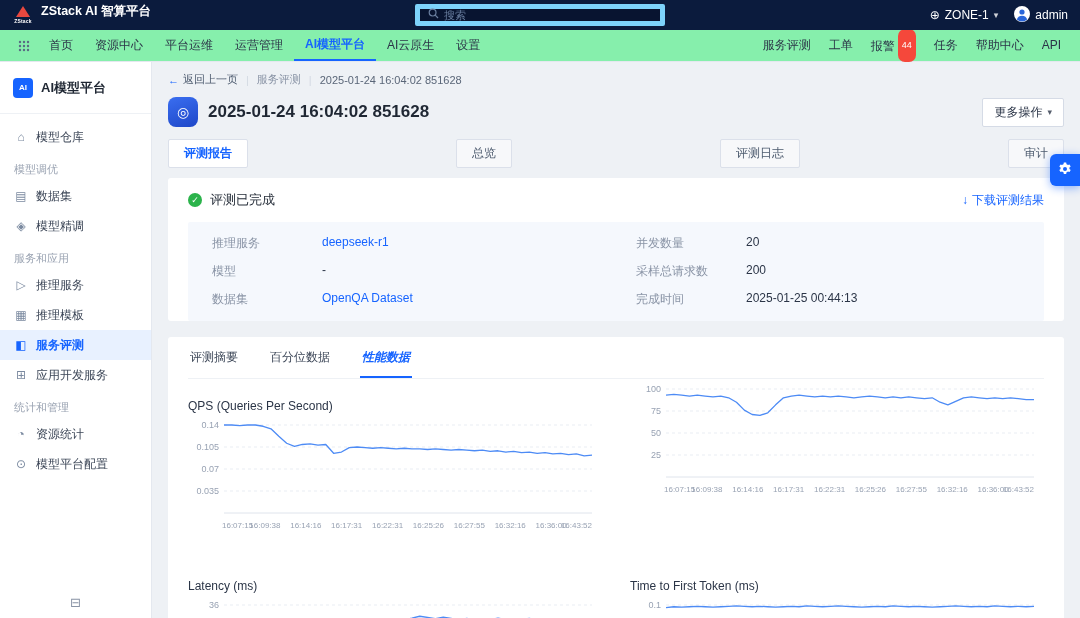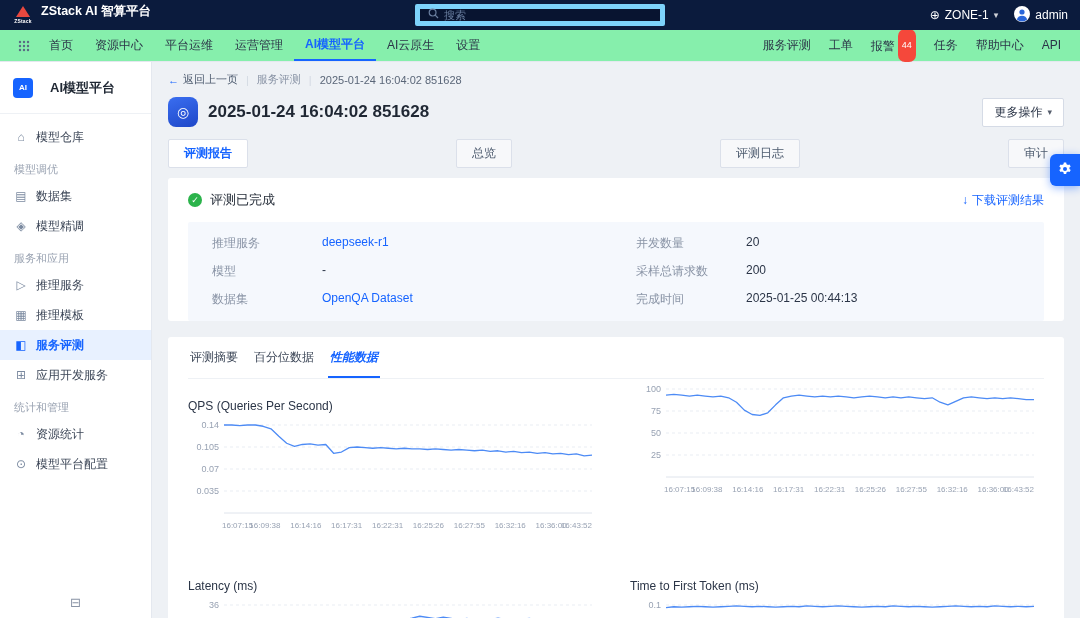--- a/index.html
+++ b/index.html
@@ -25,21 +25,21 @@
   .apps{padding:0 8px;display:flex;align-items:center;cursor:pointer;}
   .nav-left{display:flex;align-items:center;}
   .nav-item{padding:0 11px;line-height:29px;cursor:pointer;color:#2b3547;white-space:nowrap;}
   .nav-item.active{color:#1664ff;font-weight:bold;border-bottom:2px solid #1664ff;}
   .nav-right{margin-left:auto;display:flex;align-items:center;}
   .nav-right .nav-item{padding:0 9px;}
   .badge{display:inline-block;background:#f5483b;color:#fff;font-size:9px;line-height:13px;padding:10px 4px;border-radius:7px;margin-left:3px;vertical-align:2px;}
   
   .shell{display:flex;height:556px;}
   .sidebar{width:152px;background:#fff;border-right:1px solid #e4e8ef;position:relative;flex-shrink:0;}
-  .sb-head{height:52px;display:flex;align-items:center;gap:17px;padding:0 13px;border-bottom:1px solid #eef1f5;font-weight:bold;font-size:13px;color:#1f2733;}
+  .sb-head{height:52px;display:flex;align-items:center;gap:8px;padding:0 13px;border-bottom:1px solid #eef1f5;font-weight:bold;font-size:13px;color:#1f2733;}
   .chip{width:20px;height:20px;background:#1664ff;border-radius:4px;color:#fff;font-size:8px;font-weight:bold;display:flex;align-items:center;justify-content:center;}
   .sb-body{padding-top:8px;}
   .sb-item{height:30px;display:flex;align-items:center;gap:8px;padding:0 14px;font-size:12px;color:#3c4657;cursor:pointer;}
   .sb-item .ic{width:14px;text-align:center;color:#7b8aa0;font-size:12px;}
   .sb-item.active{background:#e8f1ff;color:#1664ff;font-weight:bold;}
   .sb-item.active .ic{color:#1664ff;}
   .sb-group{padding:10px 14px 4px;font-size:11px;color:#9aa3b2;}
   .sb-foot{position:absolute;bottom:0;left:0;right:0;height:32px;display:flex;align-items:center;justify-content:center;color:#8a94a6;font-size:13px;cursor:pointer;}
   
   .main{flex:1;padding:8px 16px 0;overflow:hidden;}
@@ -59,21 +59,21 @@
   .status-head{display:flex;align-items:center;gap:8px;padding:13px 20px;}
   .ok-ic{width:14px;height:14px;border-radius:50%;background:#2bb34b;color:#fff;font-size:9px;display:flex;align-items:center;justify-content:center;}
   .status-txt{font-weight:normal;font-size:13px;color:#1f2733;}
   .dl-link{margin-left:auto;color:#1664ff;cursor:pointer;display:flex;align-items:center;gap:4px;font-size:12px;}
   .info{margin:0 20px 16px;background:#f5f8fd;border-radius:2px;padding:13px 24px;display:grid;grid-template-columns:1fr 1fr;row-gap:11px;column-gap:40px;}
   .field{display:flex;font-size:12px;}
   .field .lb{width:110px;flex-shrink:0;color:#8a94a6;}
   .field .vl{color:#2b3547;}
   .field .vl.link{color:#1664ff;cursor:pointer;}
   .charts-card{margin-top:12px;padding:0 20px 14px;height:330px;}
-  .rtabs{display:flex;gap:12px;border-bottom:1px solid #eef1f5;}
+  .rtabs{display:flex;gap:28px;border-bottom:1px solid #eef1f5;}
   .rtab{padding:12px 2px 10px;font-size:12px;color:#3c4657;cursor:pointer;border-bottom:2px solid transparent;}
   .rtab.active{color:#1664ff;font-weight:bold;border-bottom-color:#1664ff;font-style:italic;}
   .chart-grid{display:grid;grid-template-columns:1fr 1fr;column-gap:28px;padding-top:2px;}
   .chart-title{font-size:12px;font-weight:normal;color:#2b3547;margin:18px 0 4px;}
   .chart-canvas svg{display:block;}
   
   .float-btn{position:fixed;right:0;top:154px;width:30px;height:32px;background:#1664ff;border-radius:6px 0 0 6px;display:flex;align-items:center;justify-content:center;cursor:pointer;box-shadow:0 2px 8px rgba(22,100,255,.45);z-index:50;}
 </style>
 </head>
 <body>

